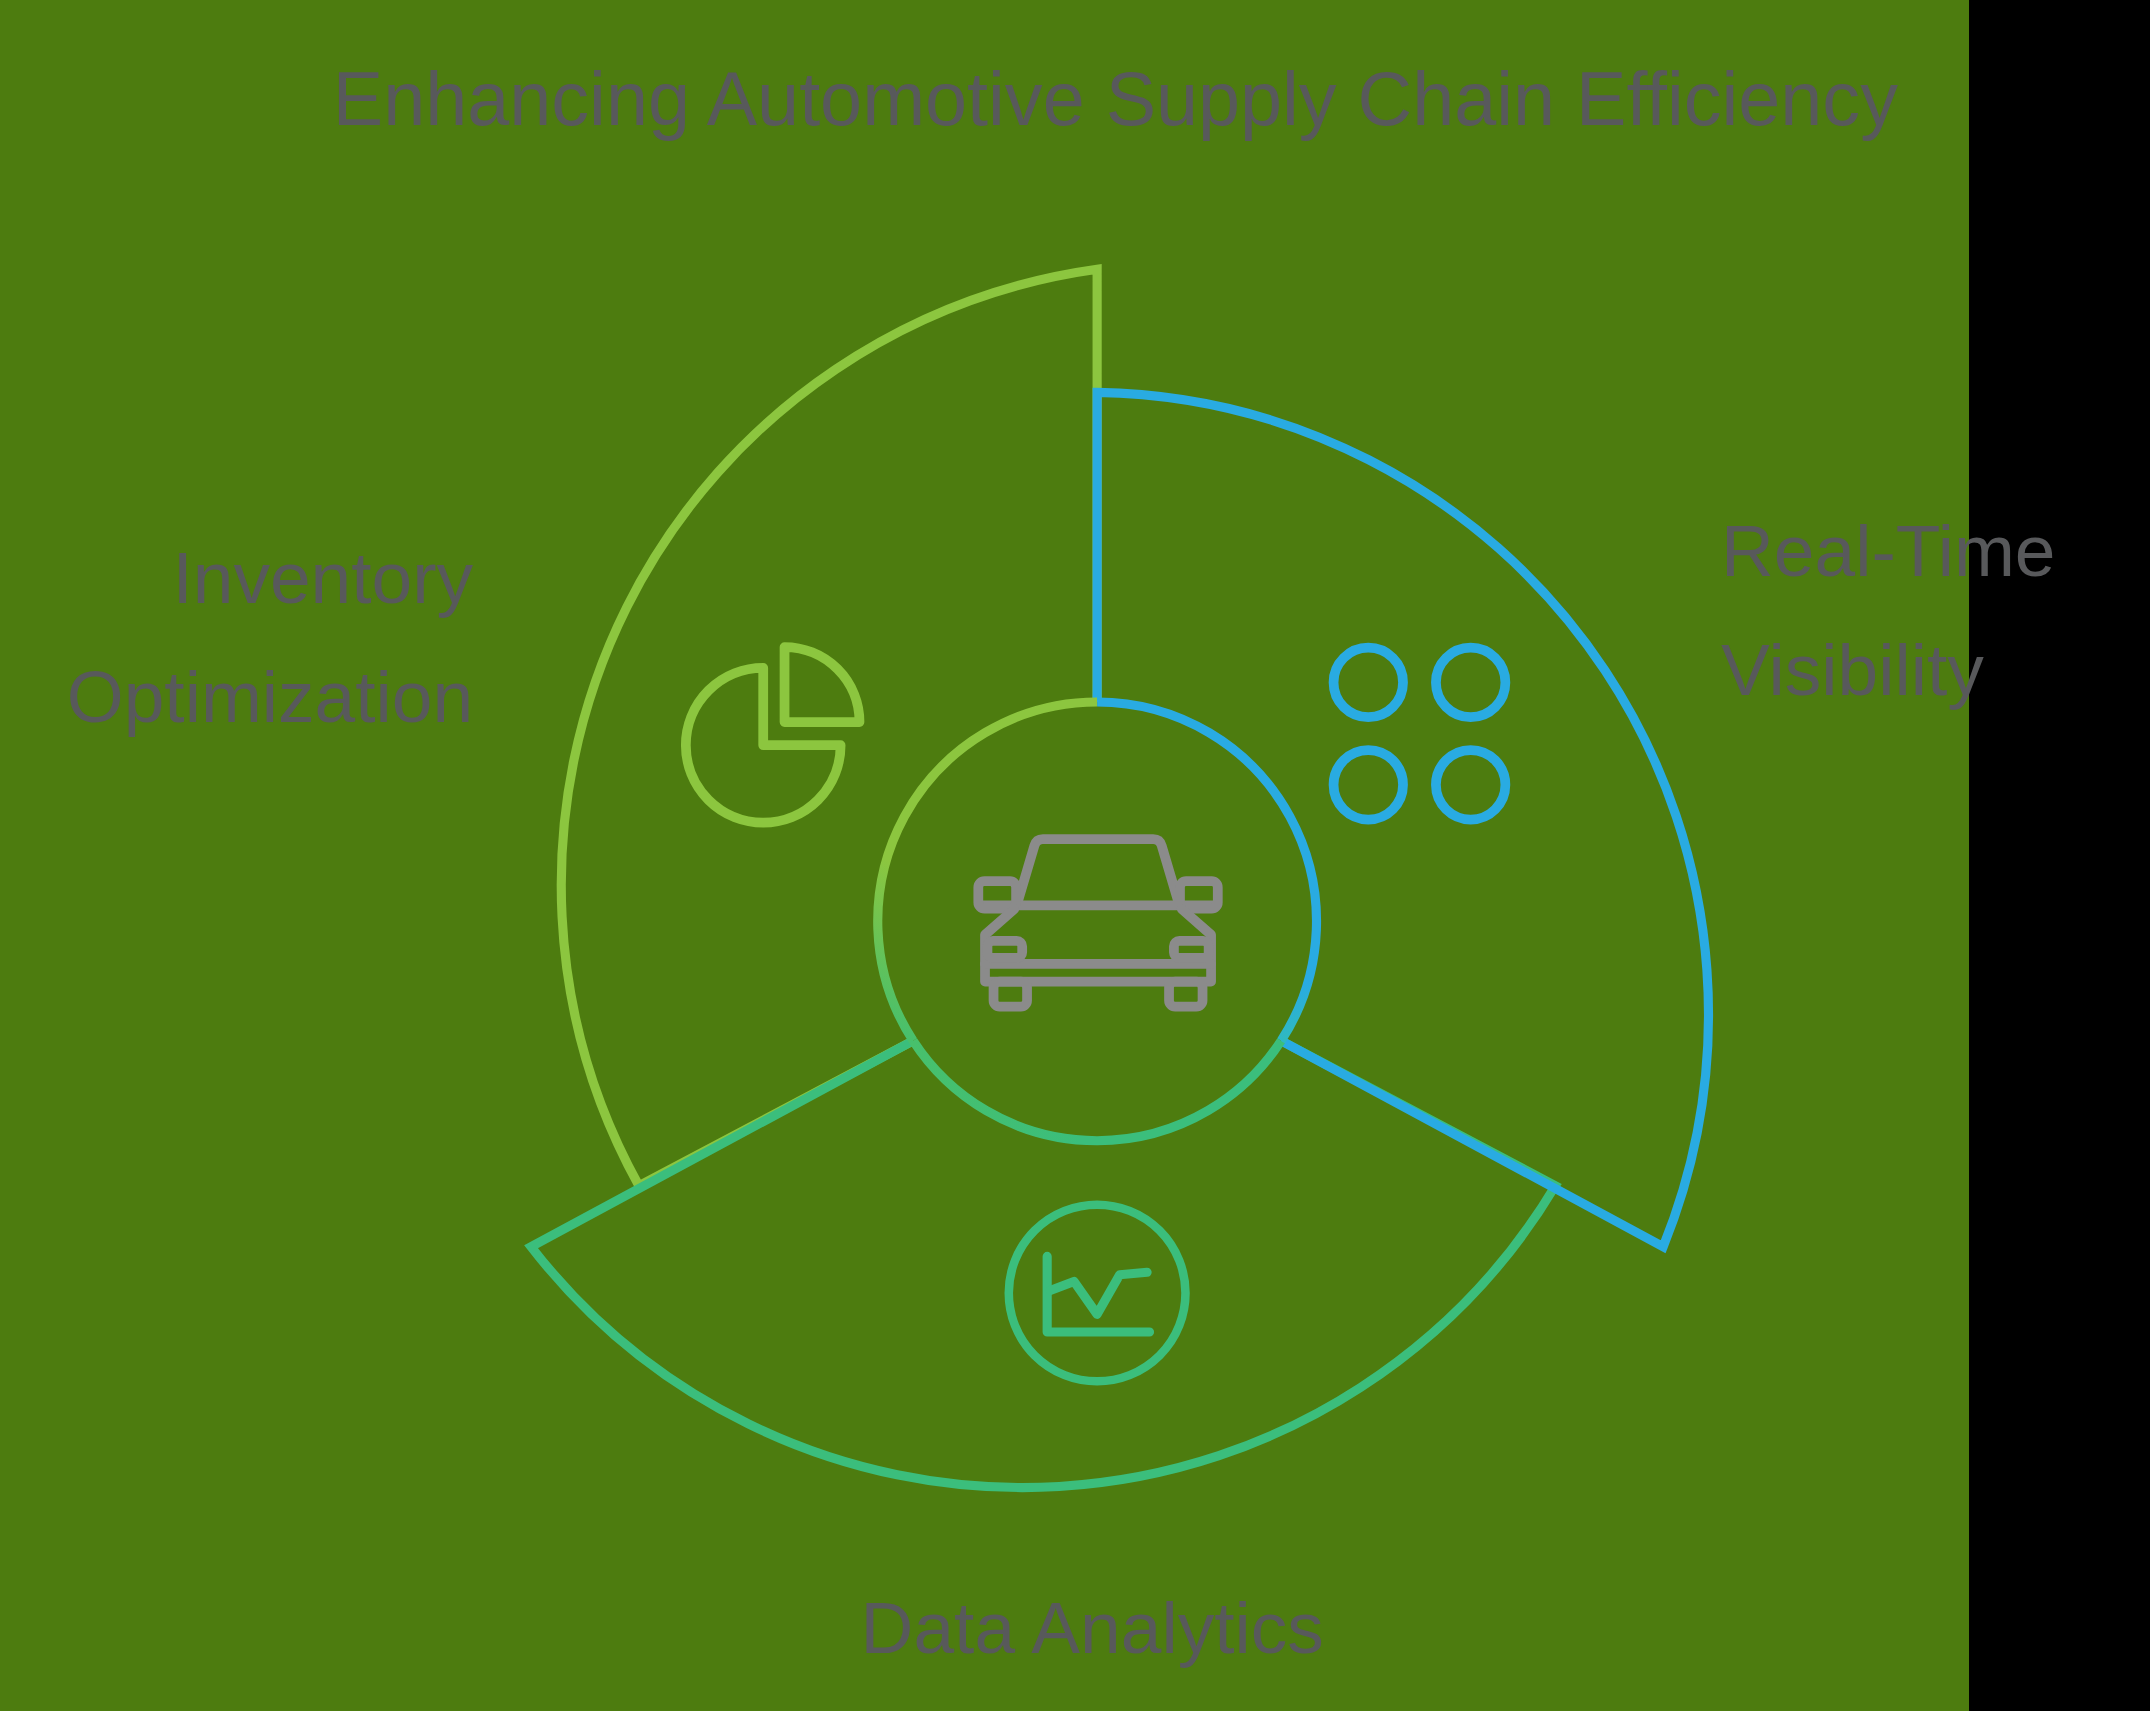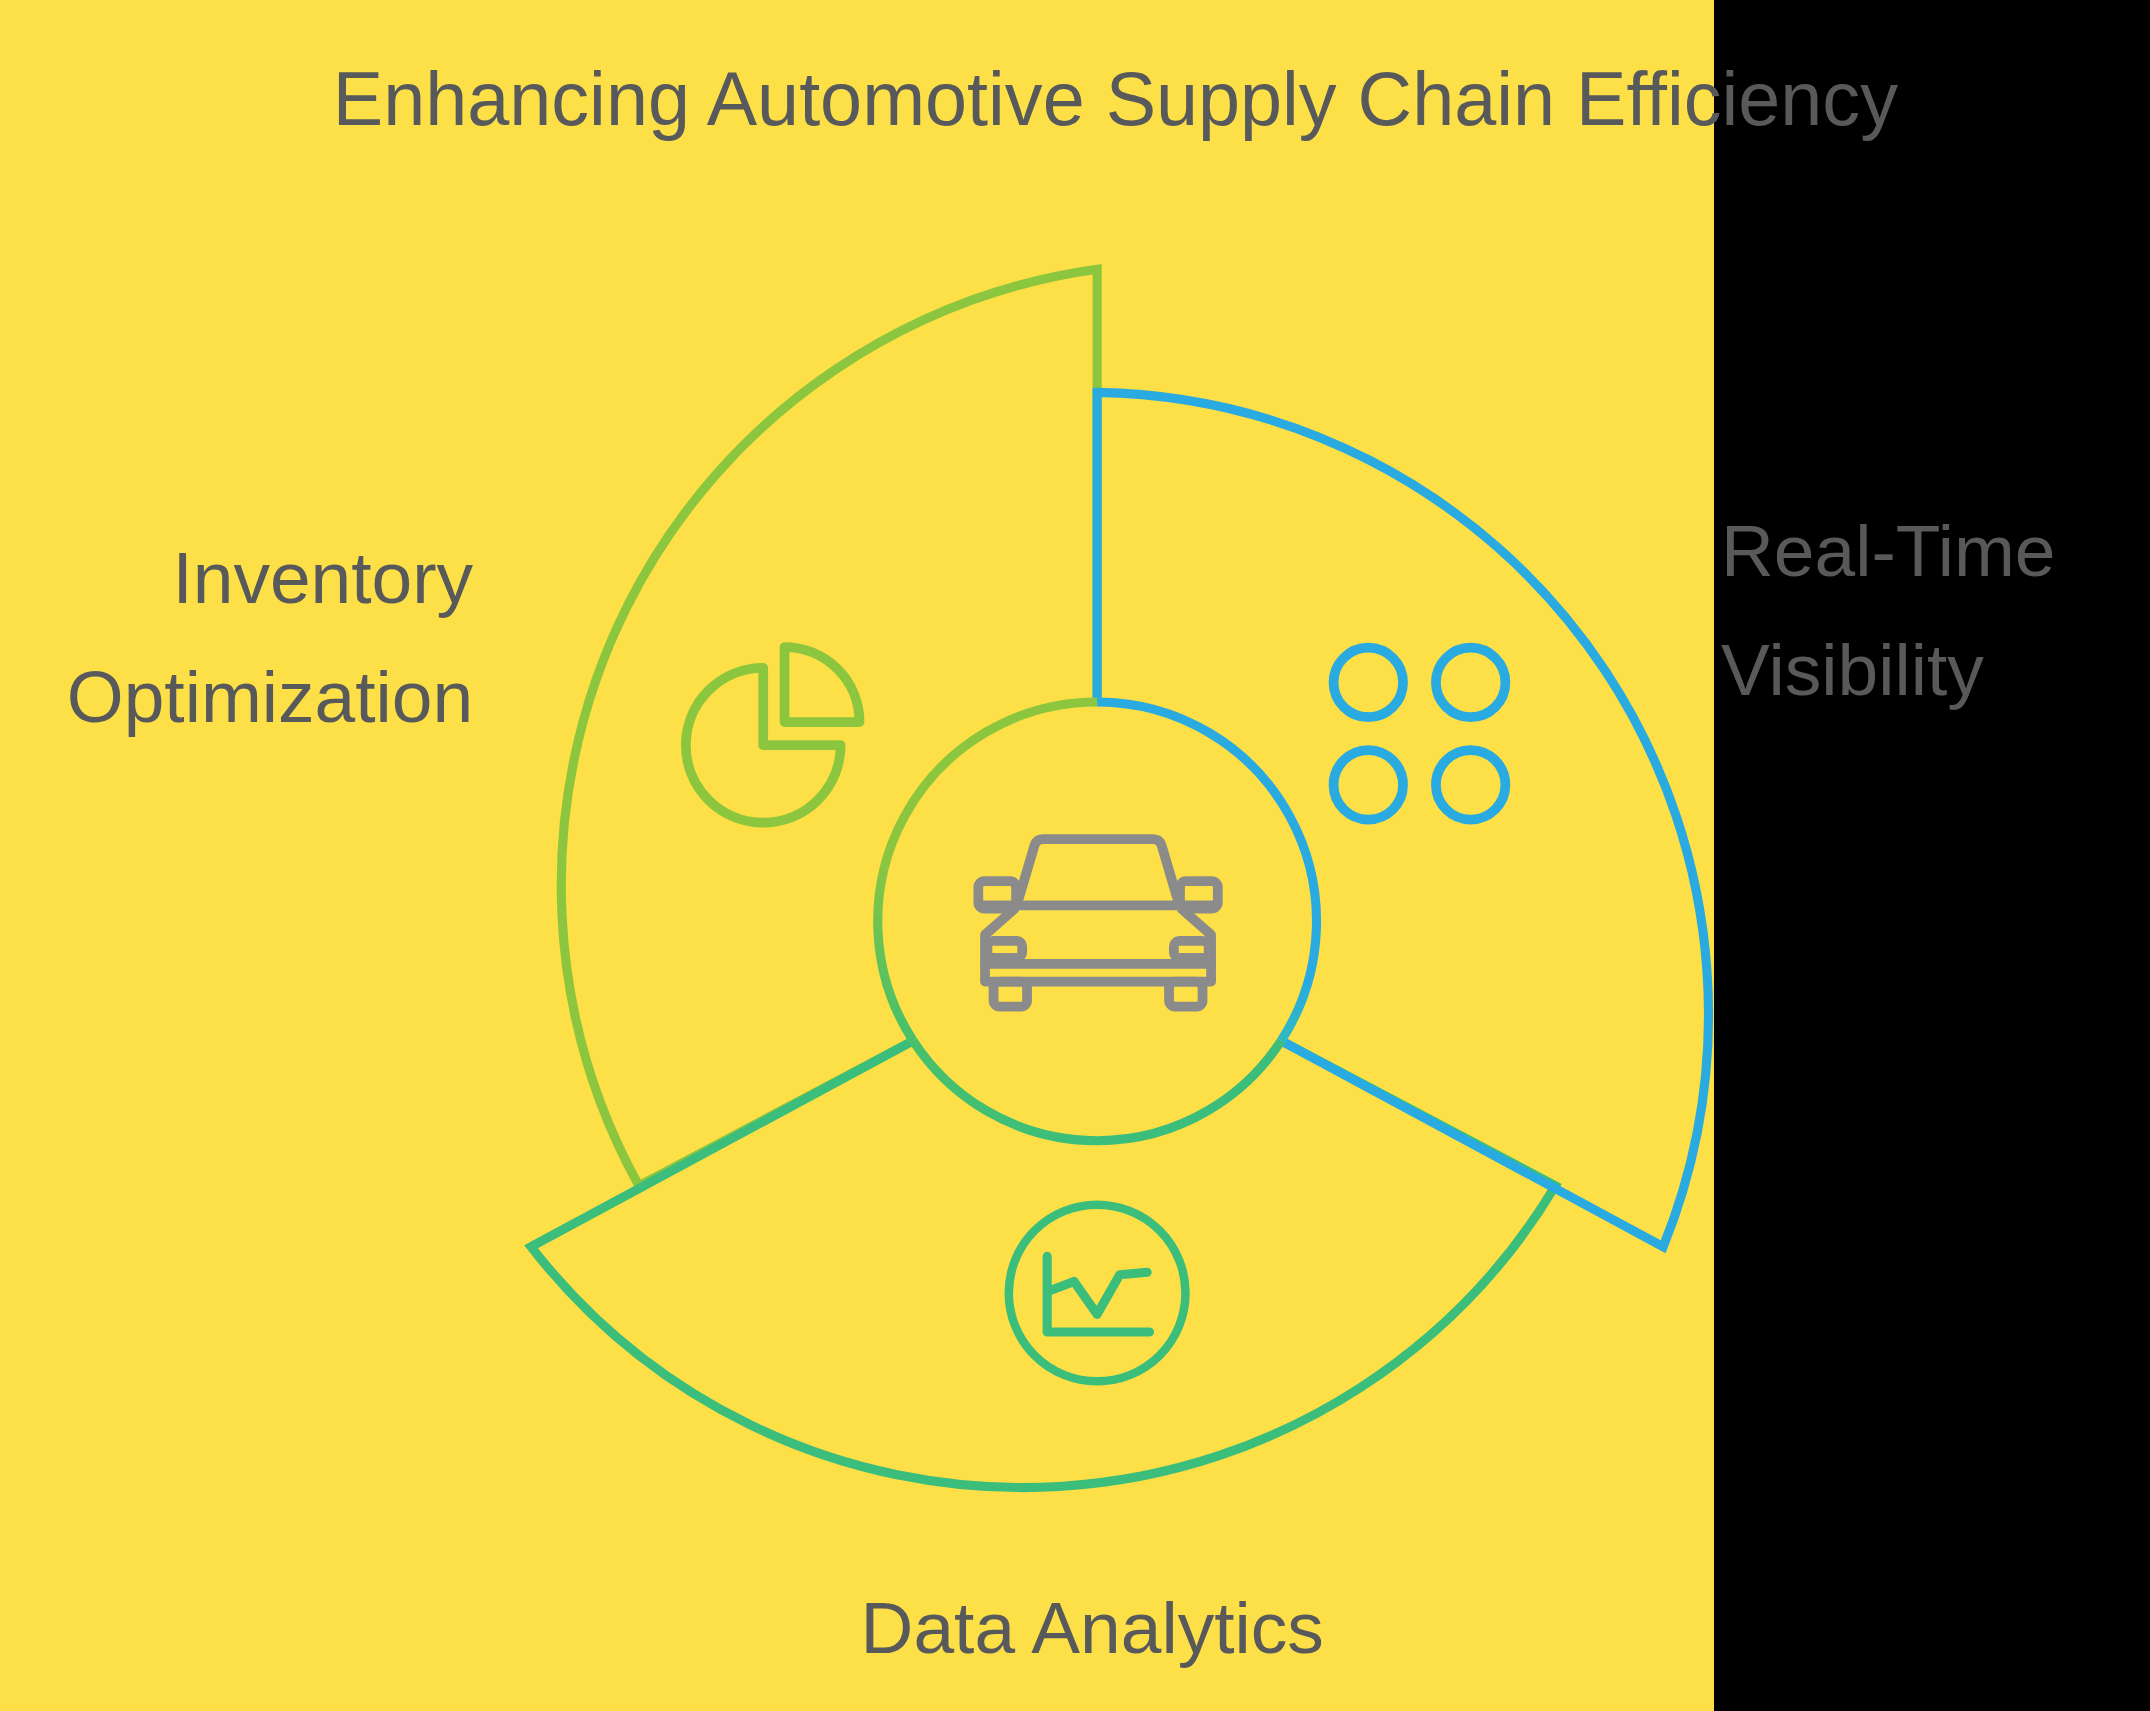--- a/index.html
+++ b/index.html
@@ -6,23 +6,23 @@
     margin: 0;
     padding: 0;
     background: #000000;
     width: 2151px;
     height: 1711px;
     overflow: hidden;
     font-family: "Liberation Sans", sans-serif;
   }
   #stage {
     position: relative;
-    width: 1714px;
+    width: 1969px;
     height: 1711px;
-    background: #fde047;
+    background: #4d7c0f;
   }
   svg { display: block; }
   text {
     font-family: "Liberation Sans", sans-serif;
     font-weight: 400;
   }
   .title-text { font-size: 124px; }
   .label-text { font-size: 120px; }
 </style>
 </head>

